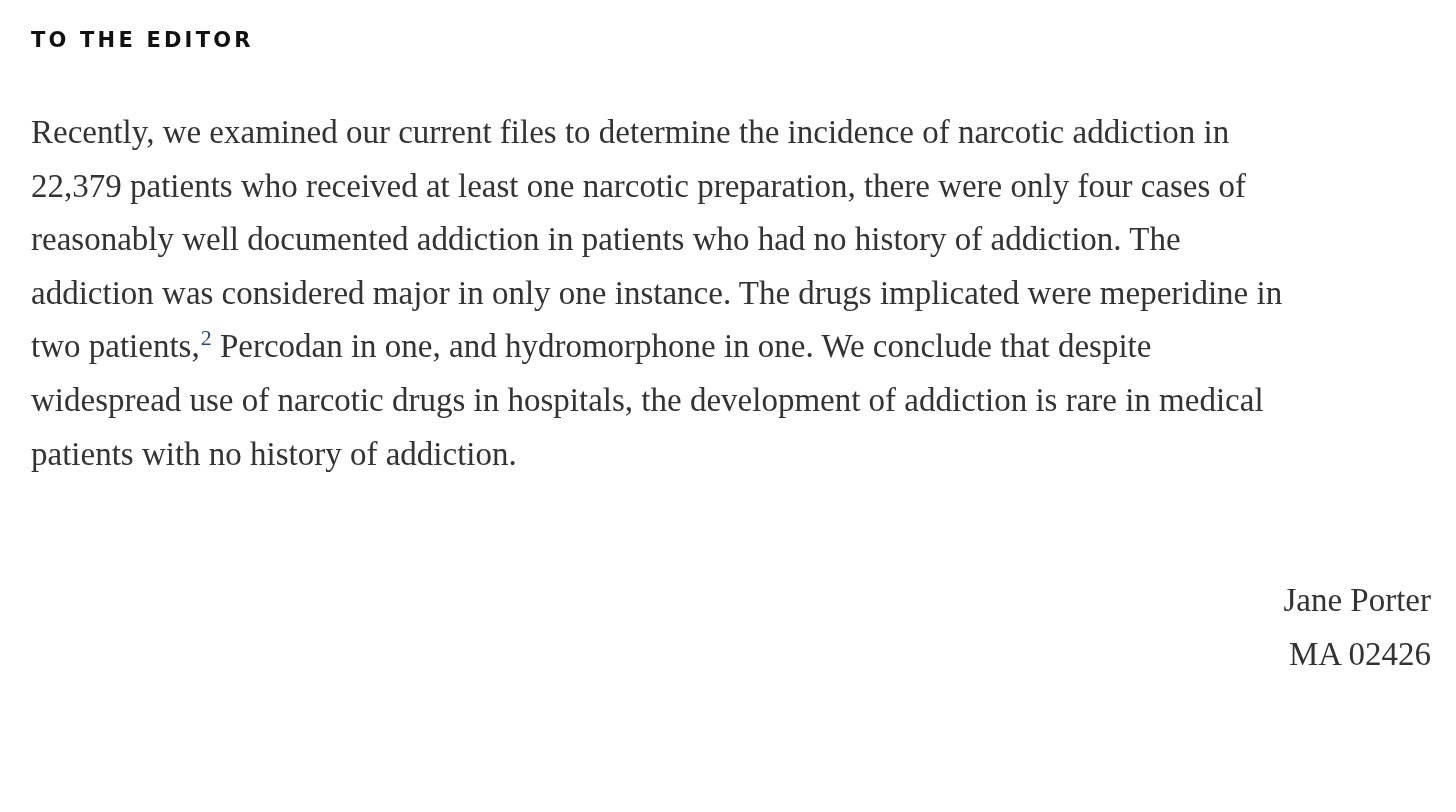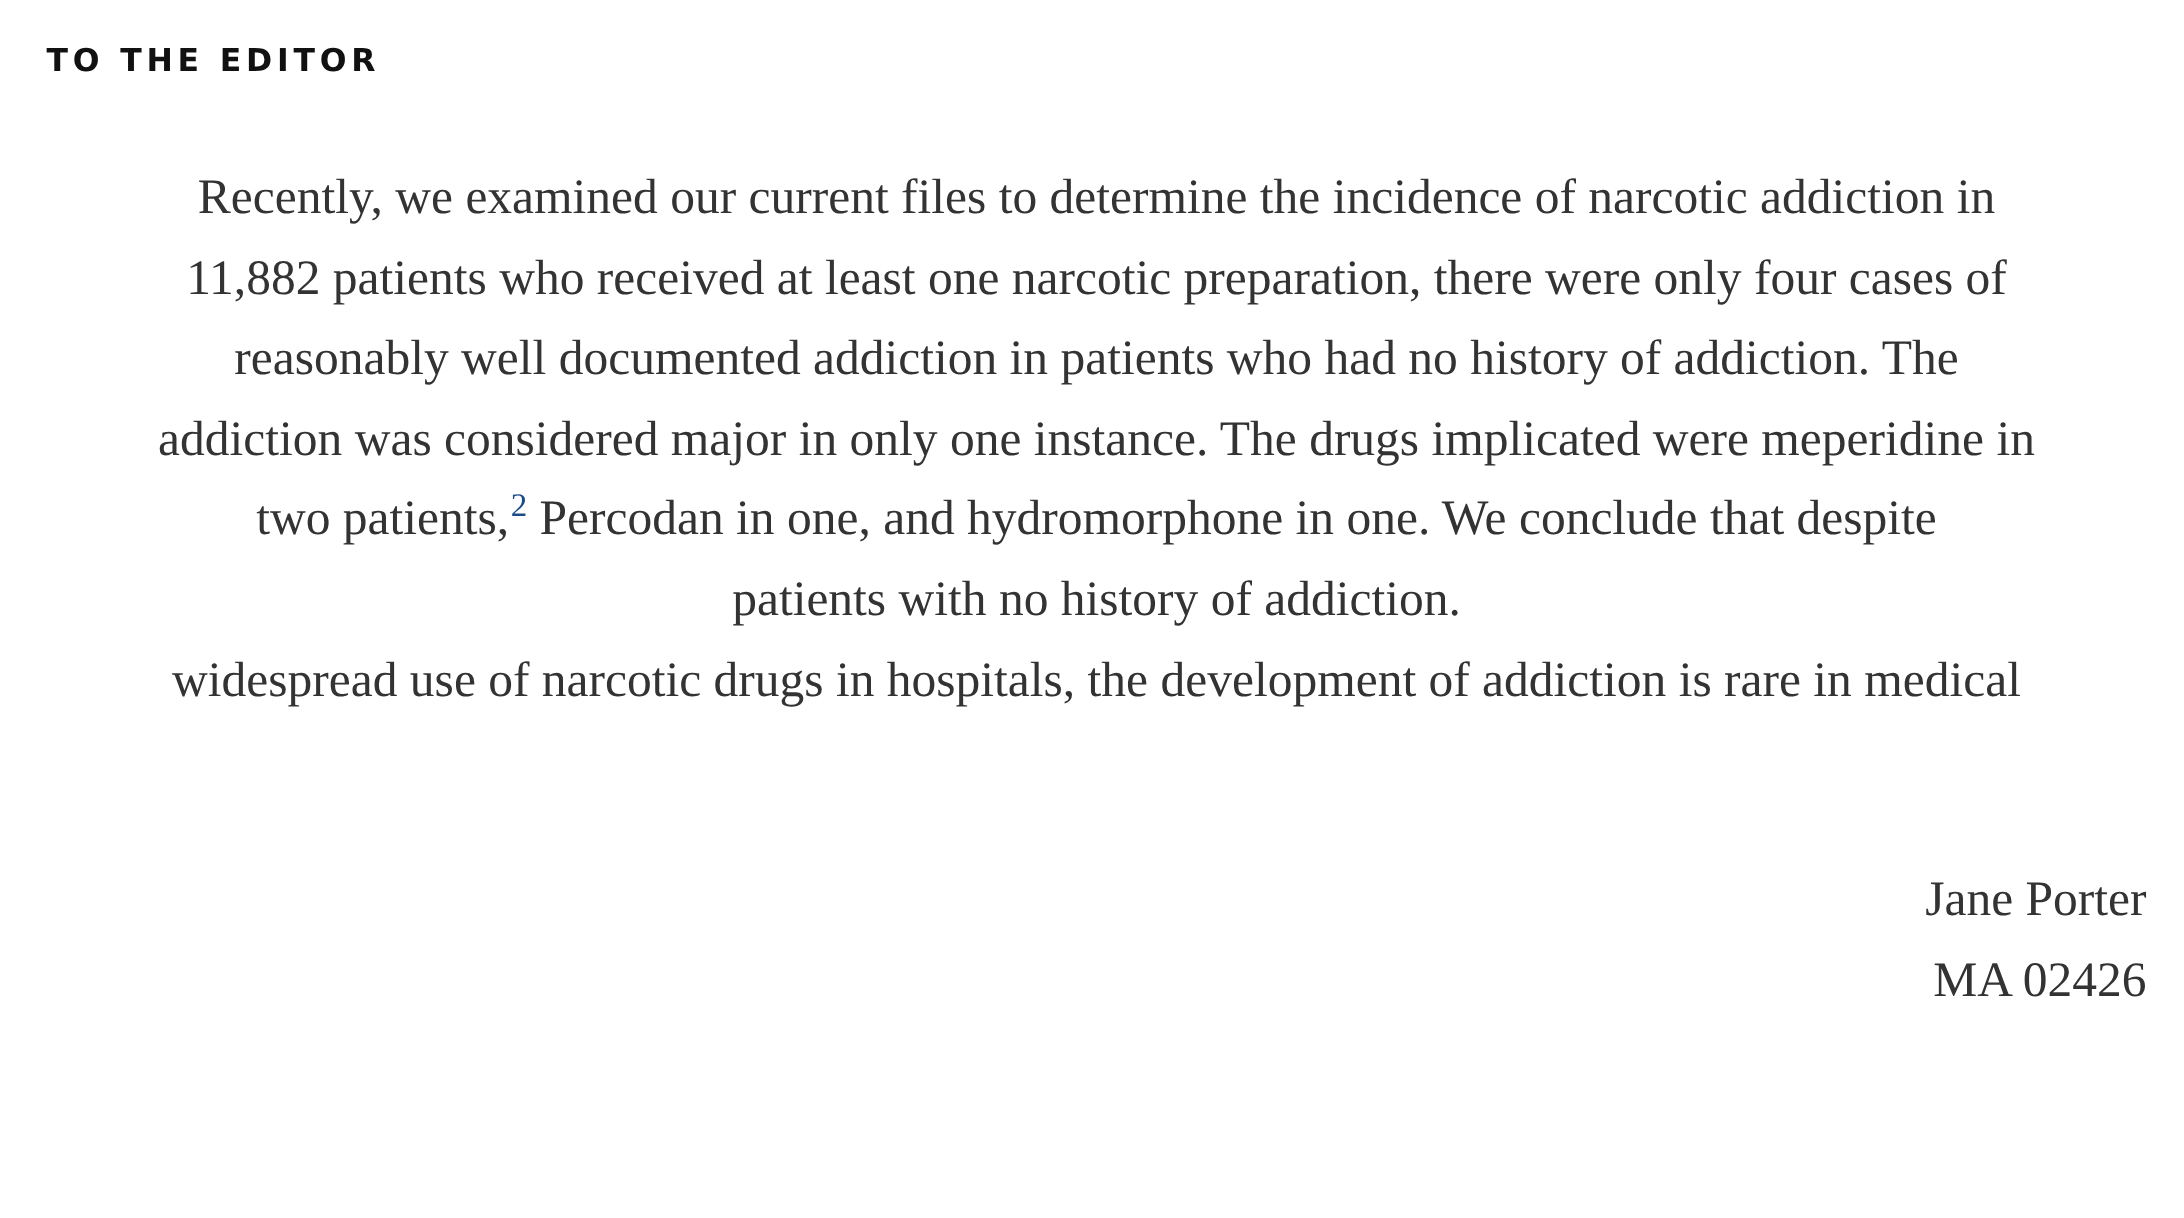--- a/index.html
+++ b/index.html
@@ -38,21 +38,20 @@
       width: 1400px;
       font-family: "Liberation Serif", "DejaVu Serif", serif;
       font-size: 33px;
       line-height: 53.6px;
       color: #333333;
       margin: 0;
     }
     .body-text .line {
       display: block;
       white-space: nowrap;
-      text-align: center;
     }
     sup.ref {
       font-size: 22px;
       line-height: 0;
       vertical-align: 0;
       position: relative;
       top: -12px;
       color: #1a4a8a;
       text-decoration: none;
       cursor: pointer;
@@ -76,25 +75,25 @@
     }
   </style>
 </head>
 <body>
 
 <div class="page">
   <h2 class="section-label">TO THE EDITOR</h2>
 
   <p class="body-text">
     <span class="line">Recently, we examined our current files to determine the incidence of narcotic addiction in</span>
-    <span class="line">11,882 patients who received at least one narcotic preparation, there were only four cases of</span>
+    <span class="line">22,379 patients who received at least one narcotic preparation, there were only four cases of</span>
     <span class="line">reasonably well documented addiction in patients who had no history of addiction. The</span>
     <span class="line">addiction was considered major in only one instance. The drugs implicated were meperidine in</span>
     <span class="line"><span>two patients,</span><sup class="ref">2</sup><span> Percodan in one, and hydromorphone in one. We conclude that despite</span></span>
+    <span class="line">widespread use of narcotic drugs in hospitals, the development of addiction is rare in medical</span>
     <span class="line">patients with no history of addiction.</span>
-    <span class="line">widespread use of narcotic drugs in hospitals, the development of addiction is rare in medical</span>
   </p>
 
   <div class="signature">
     <span class="line">Jane Porter</span>
     <span class="line">MA 02426</span>
   </div>
 </div>
 
 </body></html>

